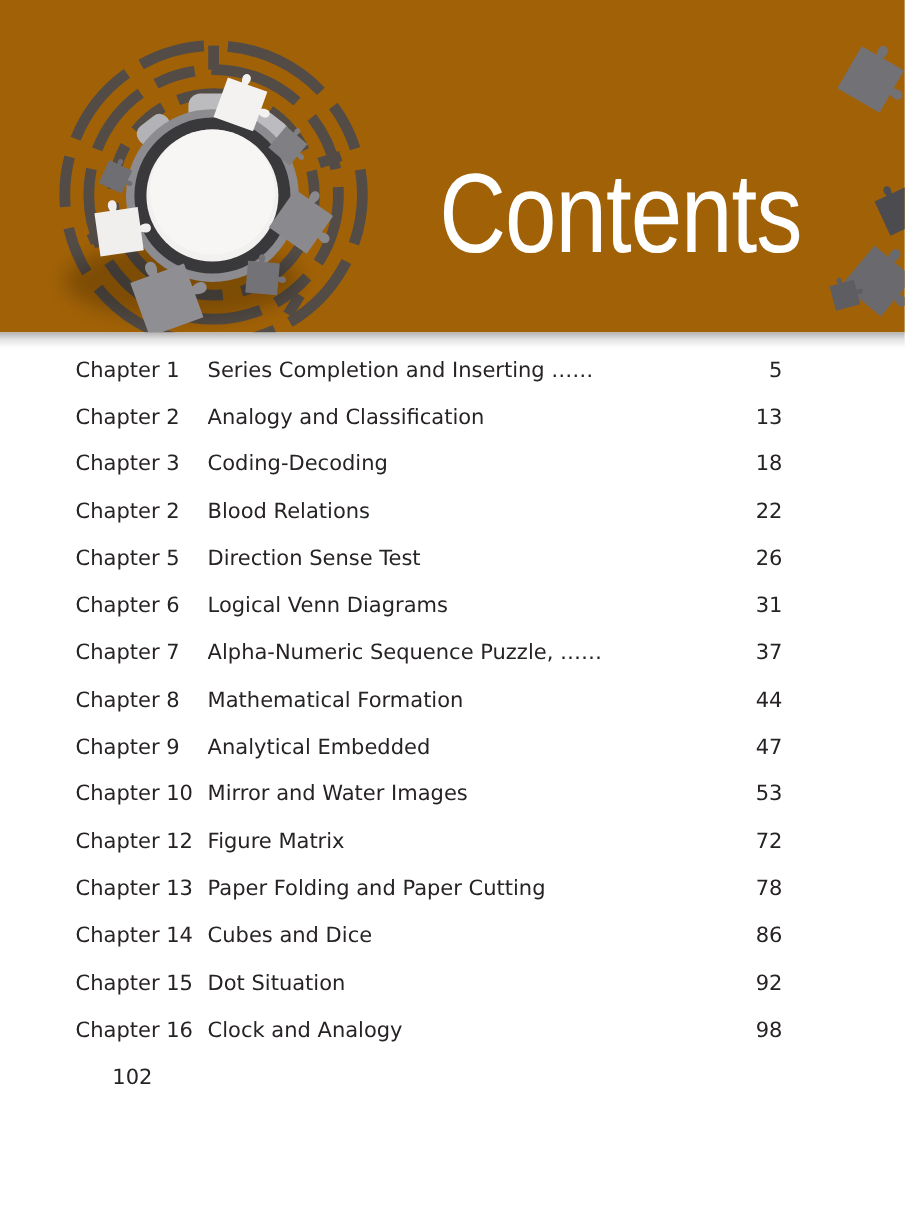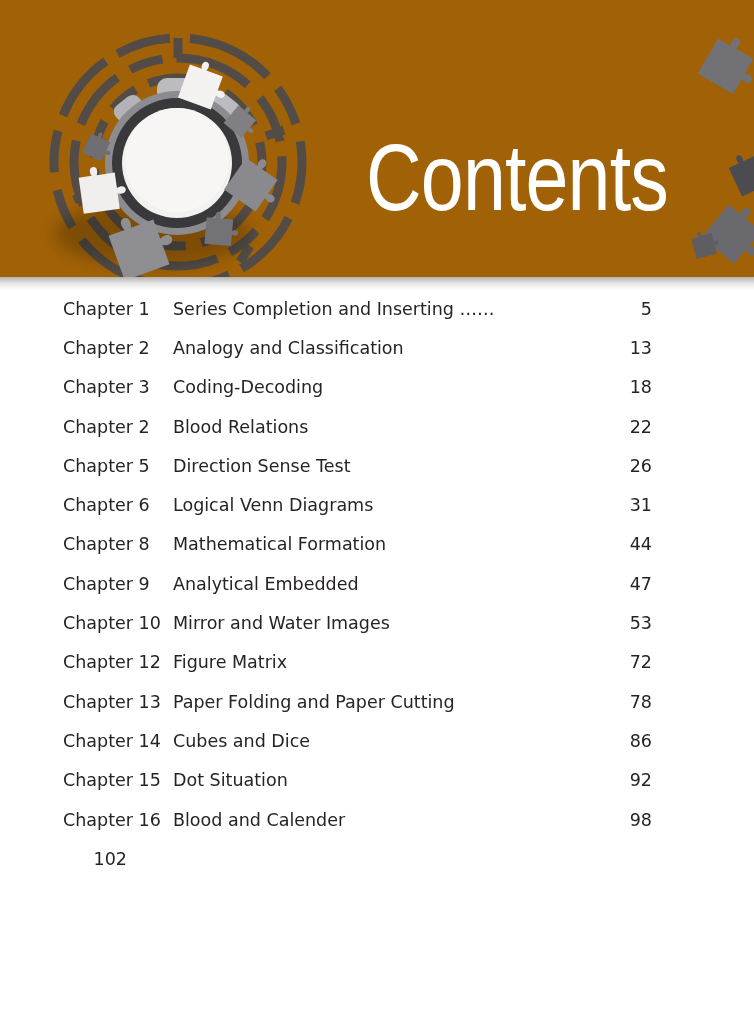--- a/index.html
+++ b/index.html
@@ -130,20 +130,25 @@
     <span class="toc-title">Direction Sense Test</span>
     <span class="toc-page">26</span>
   </div>
 
   <div class="toc-row">
     <span class="toc-label">Chapter 6</span>
     <span class="toc-title">Logical Venn Diagrams</span>
     <span class="toc-page">31</span>
   </div>
 
+  <div class="toc-row">
+    <span class="toc-label">Chapter 7</span>
+    <span class="toc-title">Alpha-Numeric Sequence Puzzle, ……</span>
+    <span class="toc-page">37</span>
+  </div>
 
   <div class="toc-row">
     <span class="toc-label">Chapter 8</span>
     <span class="toc-title">Mathematical Formation</span>
     <span class="toc-page">44</span>
   </div>
 
   <div class="toc-row">
     <span class="toc-label">Chapter 9</span>
     <span class="toc-title">Analytical Embedded</span>
@@ -176,21 +181,21 @@
   </div>
 
   <div class="toc-row">
     <span class="toc-label">Chapter 15</span>
     <span class="toc-title">Dot Situation</span>
     <span class="toc-page">92</span>
   </div>
 
   <div class="toc-row">
     <span class="toc-label">Chapter 16</span>
-    <span class="toc-title">Blood and Calender</span>
+    <span class="toc-title">Clock and Analogy</span>
     <span class="toc-page">98</span>
   </div>
 
   <div class="toc-row toc-row--full">
 
     <span class="toc-page">102</span>
   </div>
 </div>
 
 </body></html>

